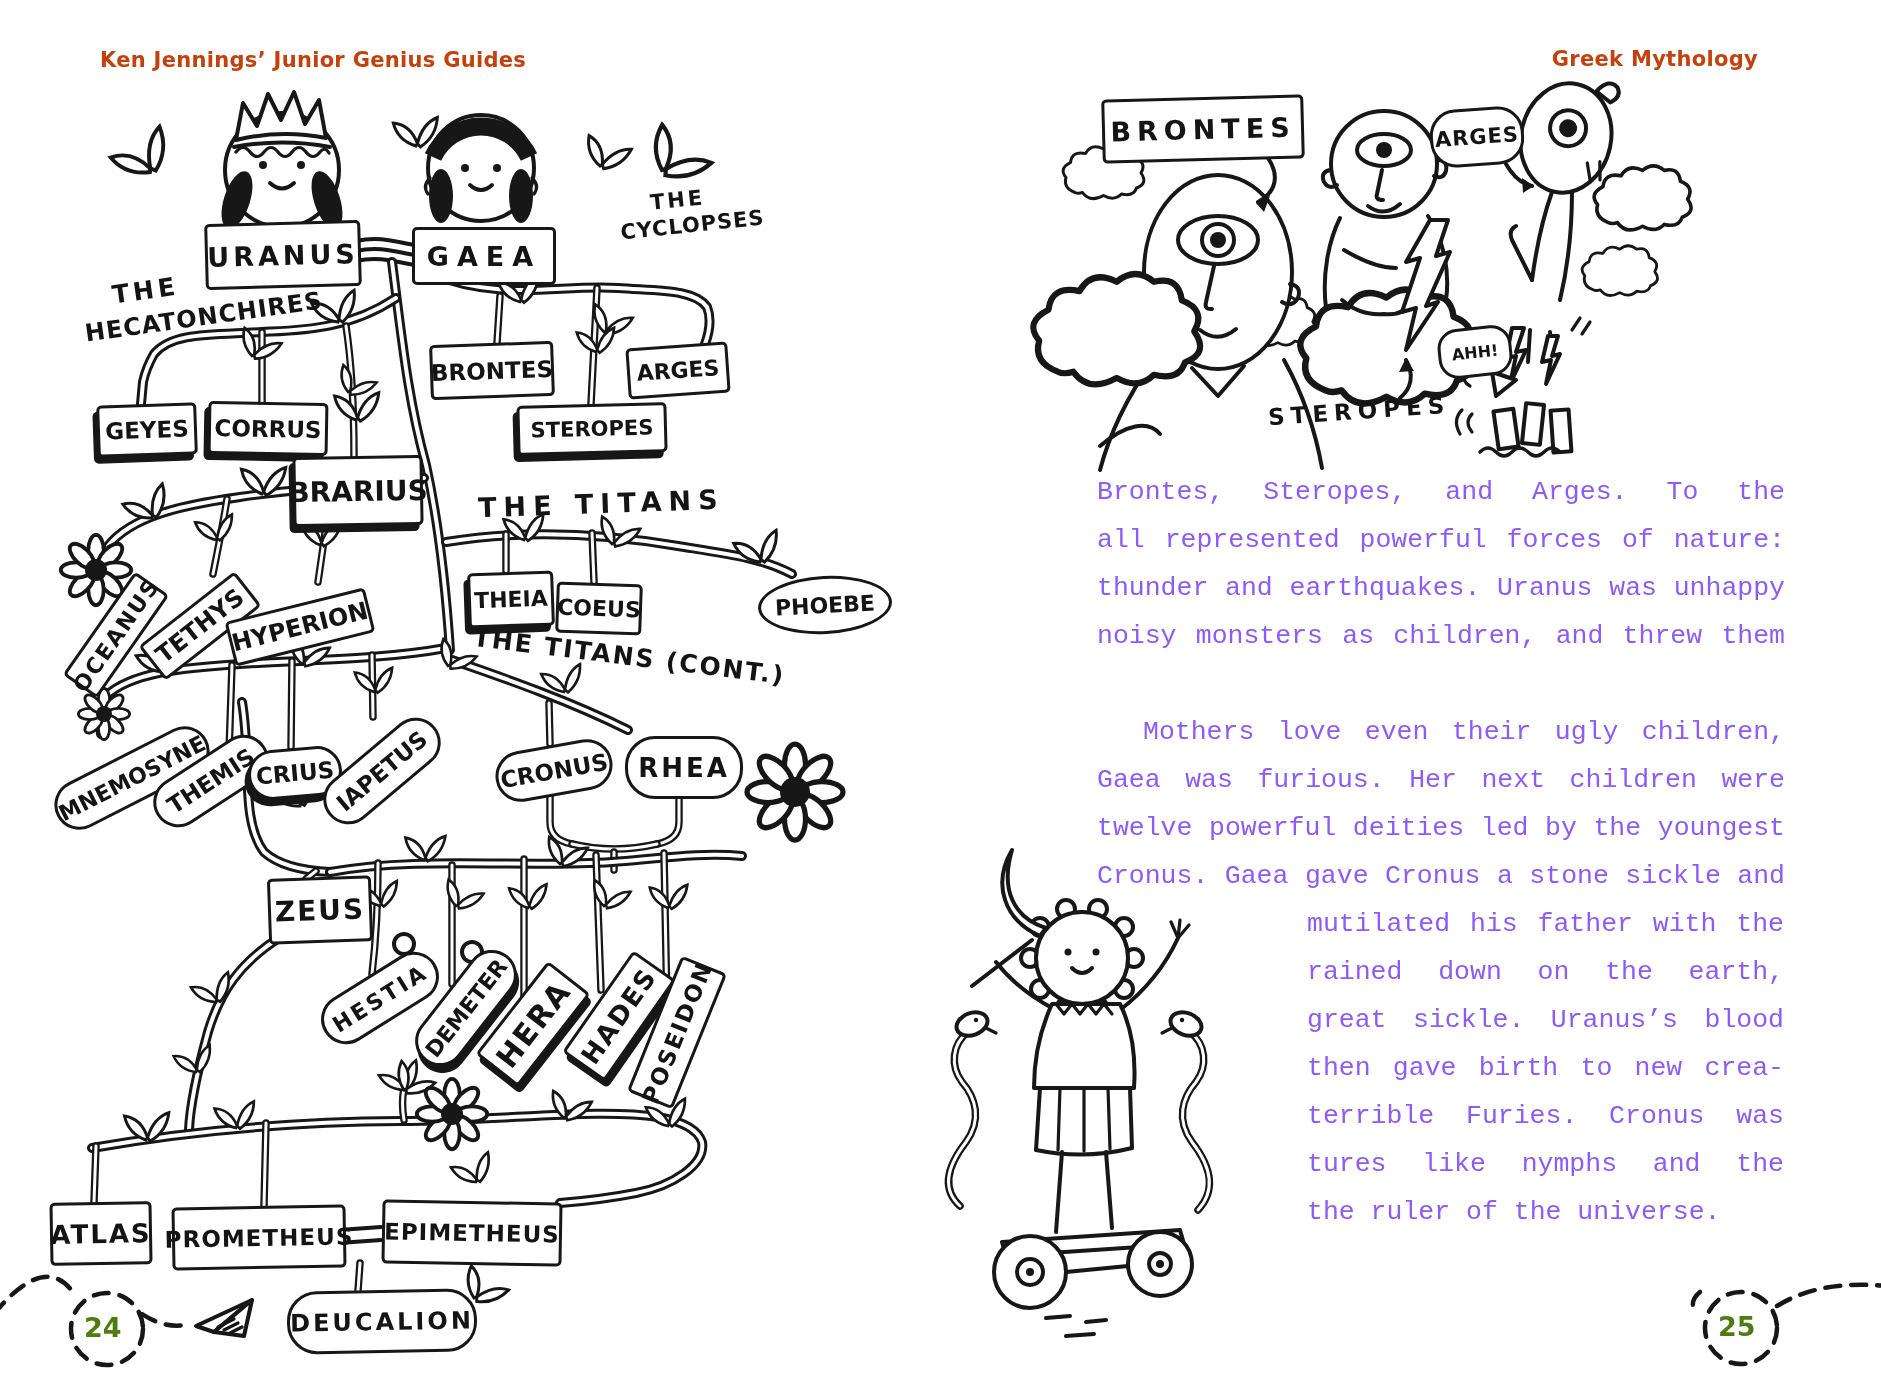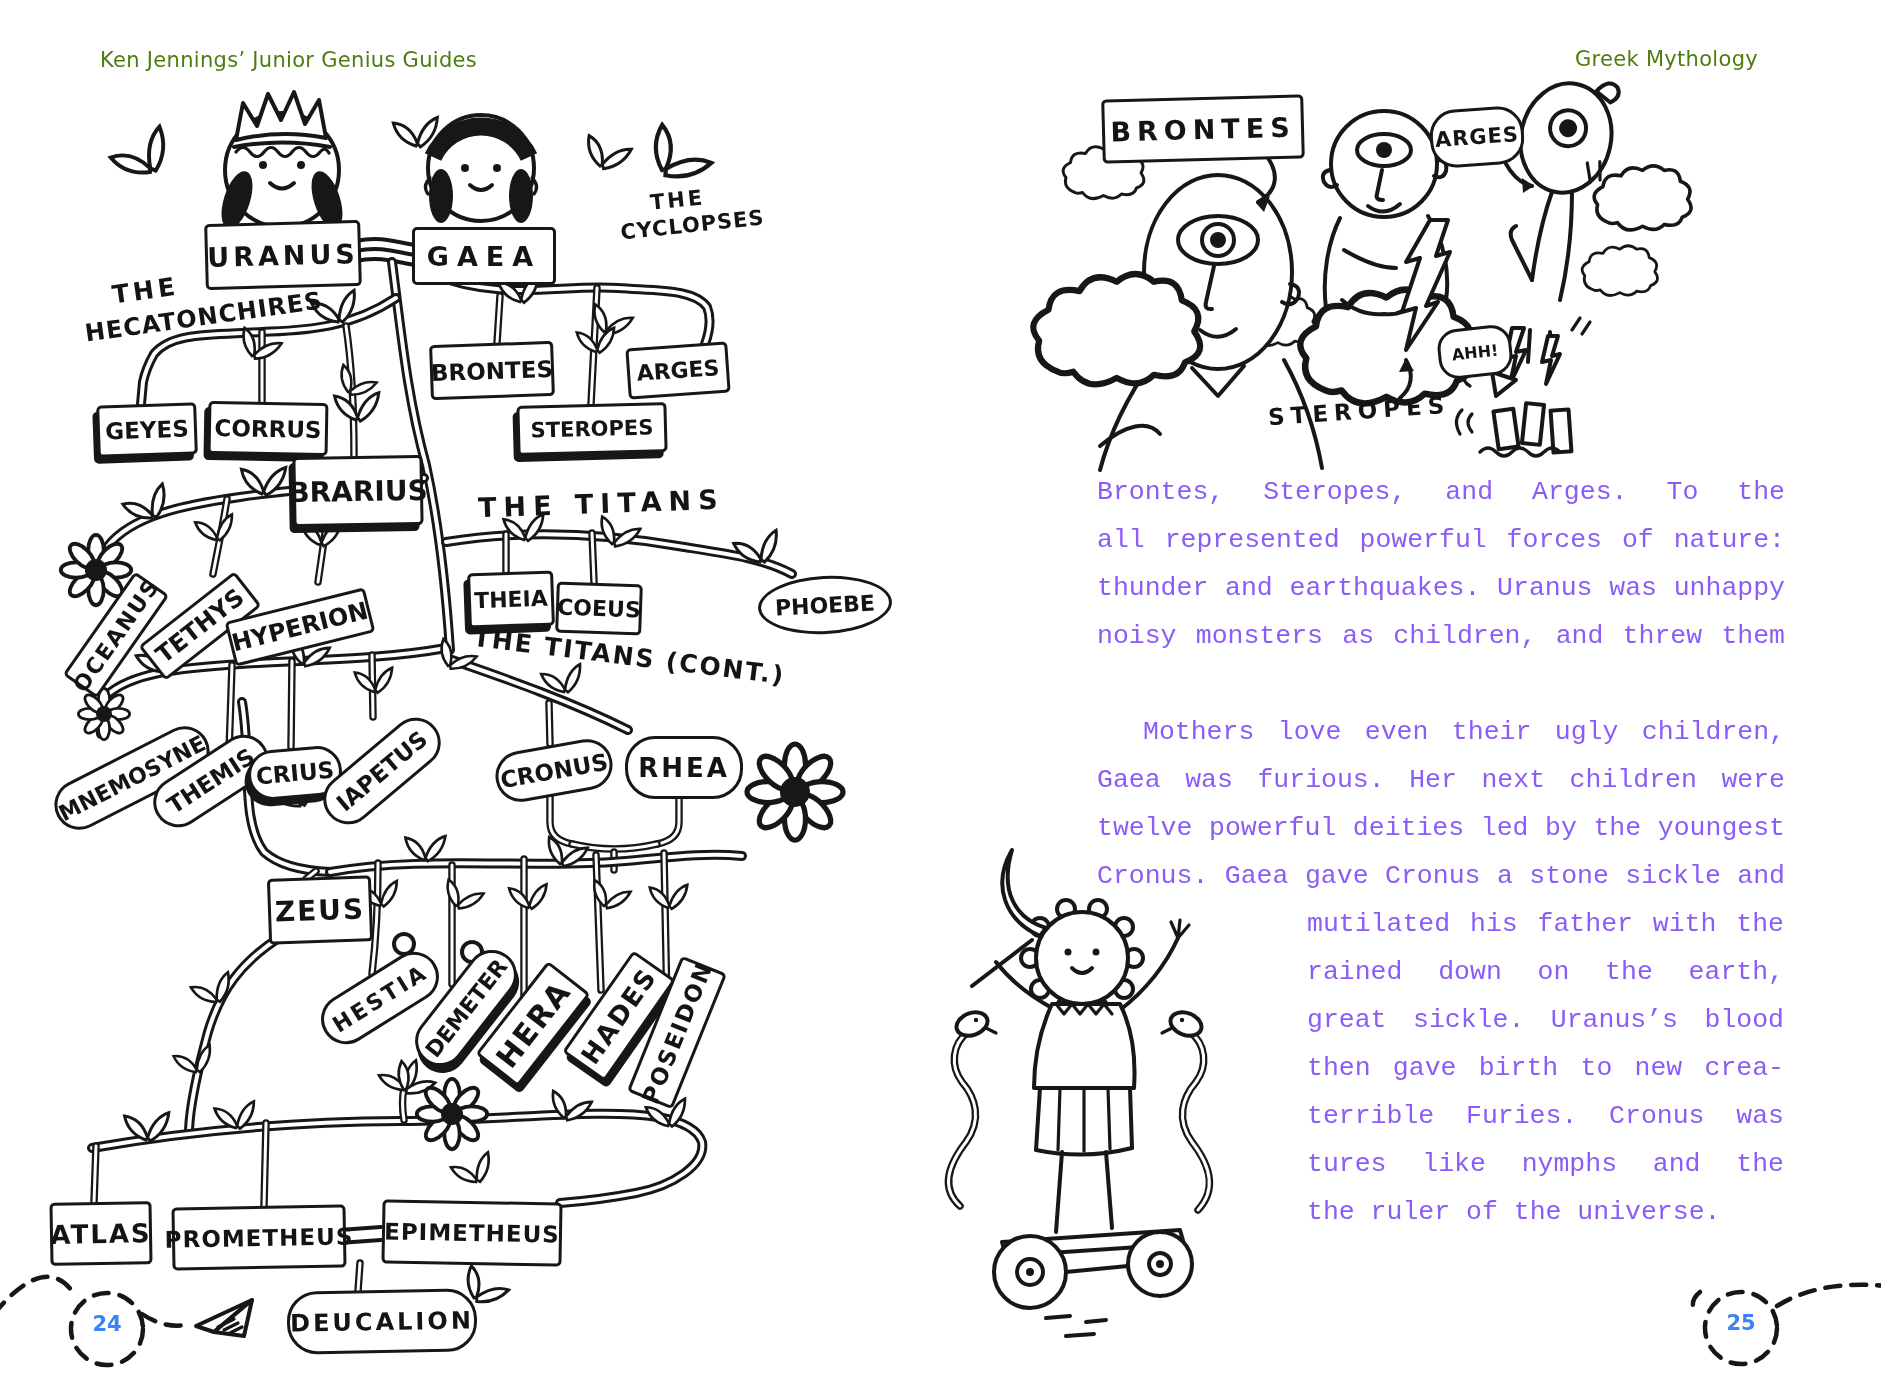--- a/index.html
+++ b/index.html
@@ -17,23 +17,23 @@
   .fb{fill:#171717;stroke:none}
   .dsh{stroke:#171717;stroke-width:4.5;fill:none;stroke-dasharray:15 11;stroke-linecap:round}
   
   .lbl{position:absolute;display:flex;align-items:center;justify-content:center;
        font-weight:700;color:#141414;z-index:3;white-space:nowrap;}
   .box{background:#fff;border:3.5px solid #171717;border-radius:5px}
   .pill{background:#fff;border:3.5px solid #171717;border-radius:30px}
   .oval{background:#fff;border:3.5px solid #171717;border-radius:50%}
   .shd{box-shadow:-4px 6px 0 0 #171717}
   .plain{background:transparent}
-  .hdr{position:absolute;z-index:3;font-weight:400;font-size:21px;letter-spacing:.3px;color:#4d7c0f}
-  .pgnum{position:absolute;z-index:4;font-weight:800;font-size:21px;color:#3b82f6;
-         width:46px;text-align:center}
+  .hdr{position:absolute;z-index:3;font-weight:700;font-size:21px;letter-spacing:.3px;color:#c2410c}
+  .pgnum{position:absolute;z-index:4;font-weight:800;font-size:27px;color:#4d7c0f;
+         width:46px;text-align:left}
   
   .textcol{position:absolute;z-index:2;font-family:Liberation Mono, monospace;
            font-size:26.5px;color:#8b5cf6}
   .tline{height:48px;line-height:48px;text-align:justify;text-align-last:justify;overflow:hidden}
   .endpar .tline:last-child{text-align-last:left}
   .p2wide .tline:first-child{text-indent:46px}
 </style>
 </head>
 <body>
 

